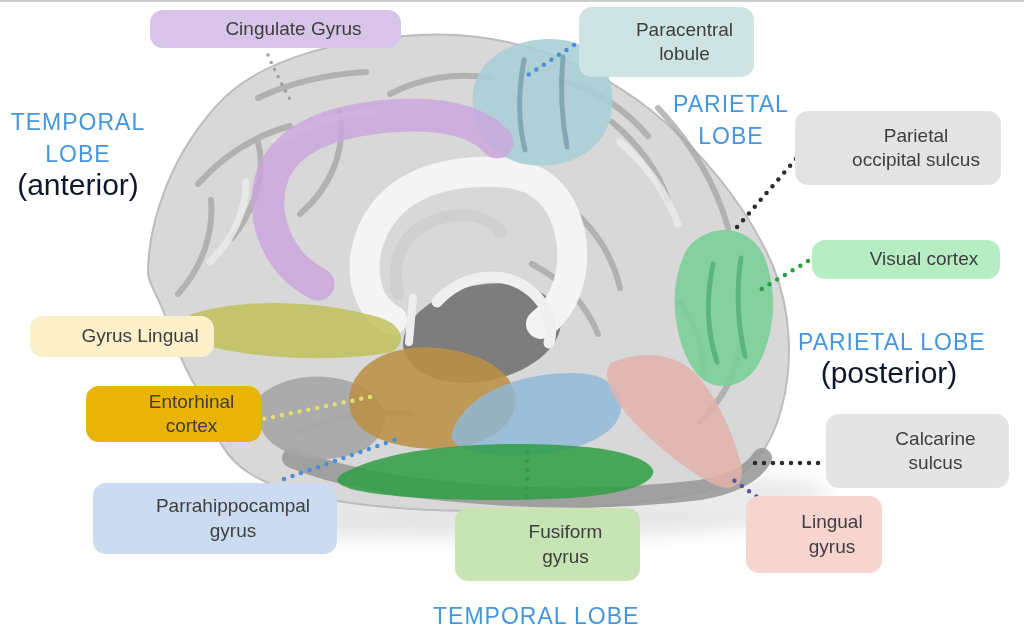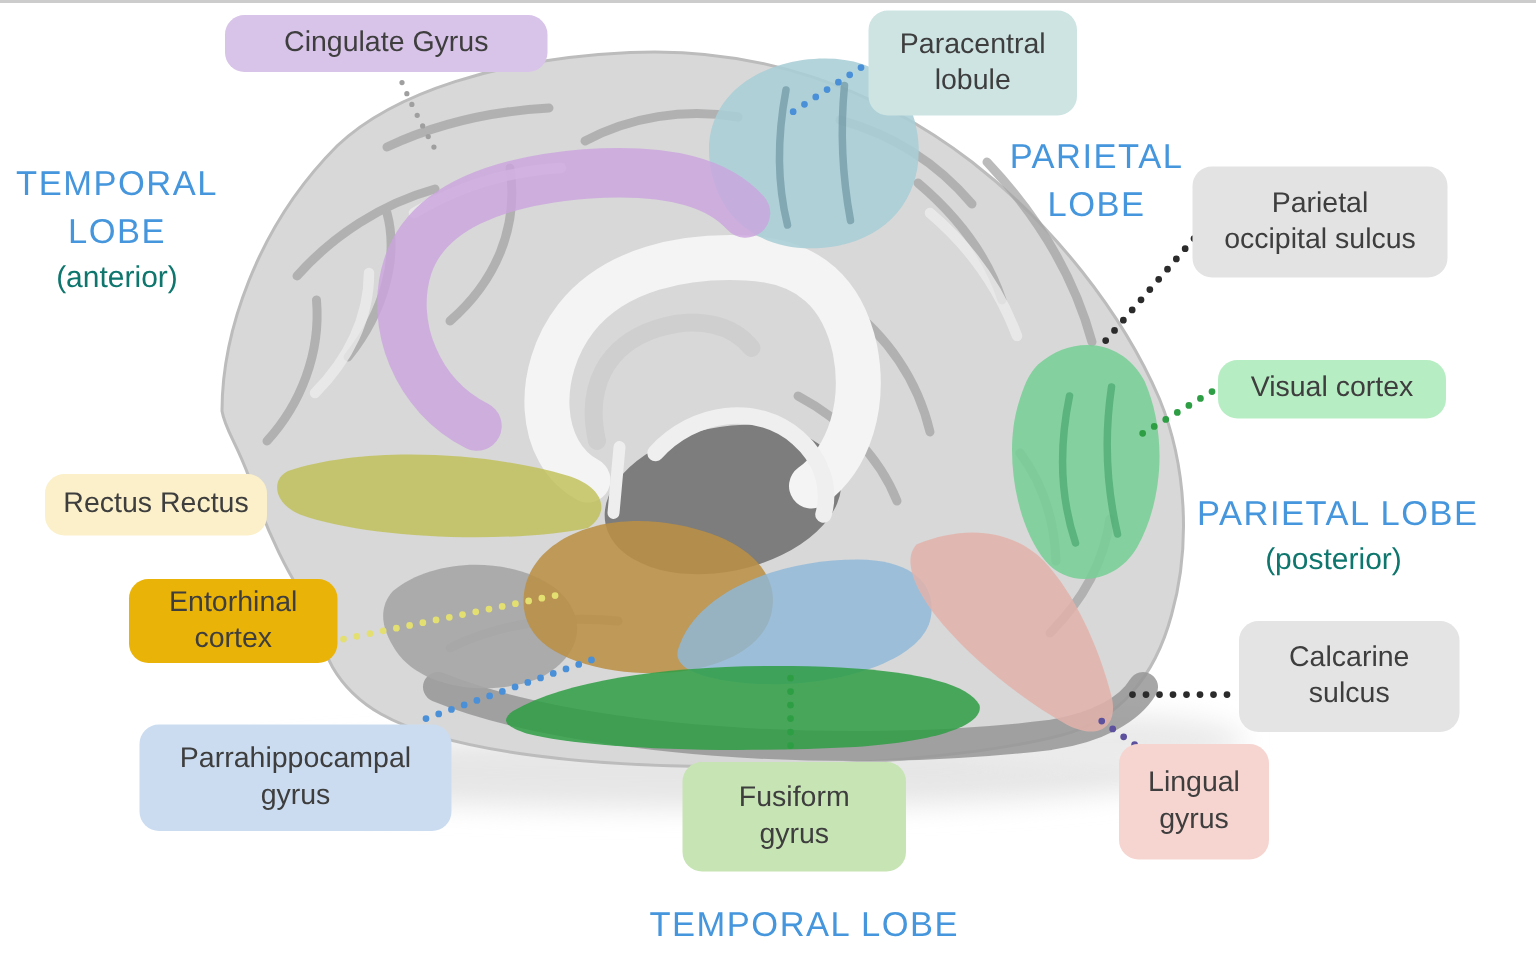--- a/index.html
+++ b/index.html
@@ -4,26 +4,26 @@
 <style>
   html,body{margin:0;padding:0;background:#ffffff;}
   .page{
     position:relative;width:1024px;height:641px;overflow:hidden;
     background:#ffffff;border-top:2px solid #cccccc;box-sizing:border-box;
     font-family:"Liberation Sans","DejaVu Sans",sans-serif;
   }
   .brain-svg{position:absolute;left:0;top:0;}
   .rbox{
     position:absolute;border-radius:13px;display:flex;align-items:center;justify-content:center;
-    text-align:center;color:#3e3e3e;font-size:19px;line-height:1.28;
+    text-align:center;color:#3e3e3e;font-size:19px;line-height:1.28;padding-left:36px;
   }
   .rtext{white-space:pre-line;}
   .lobe{position:absolute;text-align:center;}
   .lobe-name{color:#4596dc;font-size:23px;line-height:32px;letter-spacing:1px;white-space:pre-line;}
-  .lobe-sub{color:#0f766e;font-size:20px;line-height:30px;}
+  .lobe-sub{color:#0f172a;font-size:30px;line-height:30px;}
 </style>
 </head>
 <body>
 
 <div class="page">
 
   <svg class="brain-svg" width="1024" height="641" viewBox="0 0 1024 641">
     <defs>
       <filter id="soft" x="-50%" y="-50%" width="200%" height="200%">
         <feGaussianBlur stdDeviation="9"></feGaussianBlur>
@@ -111,21 +111,21 @@
 occipital sulcus</span>
   </div>
   <div class="rbox" style="left: 826px; top: 412px; width: 147px; height: 74px; background: rgb(228, 228, 228);">
     <span class="rtext">Calcarine
 sulcus</span>
   </div>
   <div class="rbox" style="left: 812px; top: 238px; width: 152px; height: 39px; background: rgb(183, 237, 195);">
     <span class="rtext">Visual cortex</span>
   </div>
   <div class="rbox" style="left: 30px; top: 314px; width: 148px; height: 41px; background: rgb(251, 240, 201);">
-    <span class="rtext">Rectus Rectus</span>
+    <span class="rtext">Gyrus Lingual</span>
   </div>
   <div class="rbox" style="left: 86px; top: 384px; width: 139px; height: 56px; background: #eab308;">
     <span class="rtext">Entorhinal
 cortex</span>
   </div>
   <div class="rbox" style="left: 93px; top: 481px; width: 208px; height: 71px; background: rgb(203, 220, 240);">
     <span class="rtext">Parrahippocampal
 gyrus</span>
   </div>
   <div class="rbox" style="left: 455px; top: 506px; width: 149px; height: 73px; background: rgb(199, 228, 180);">

